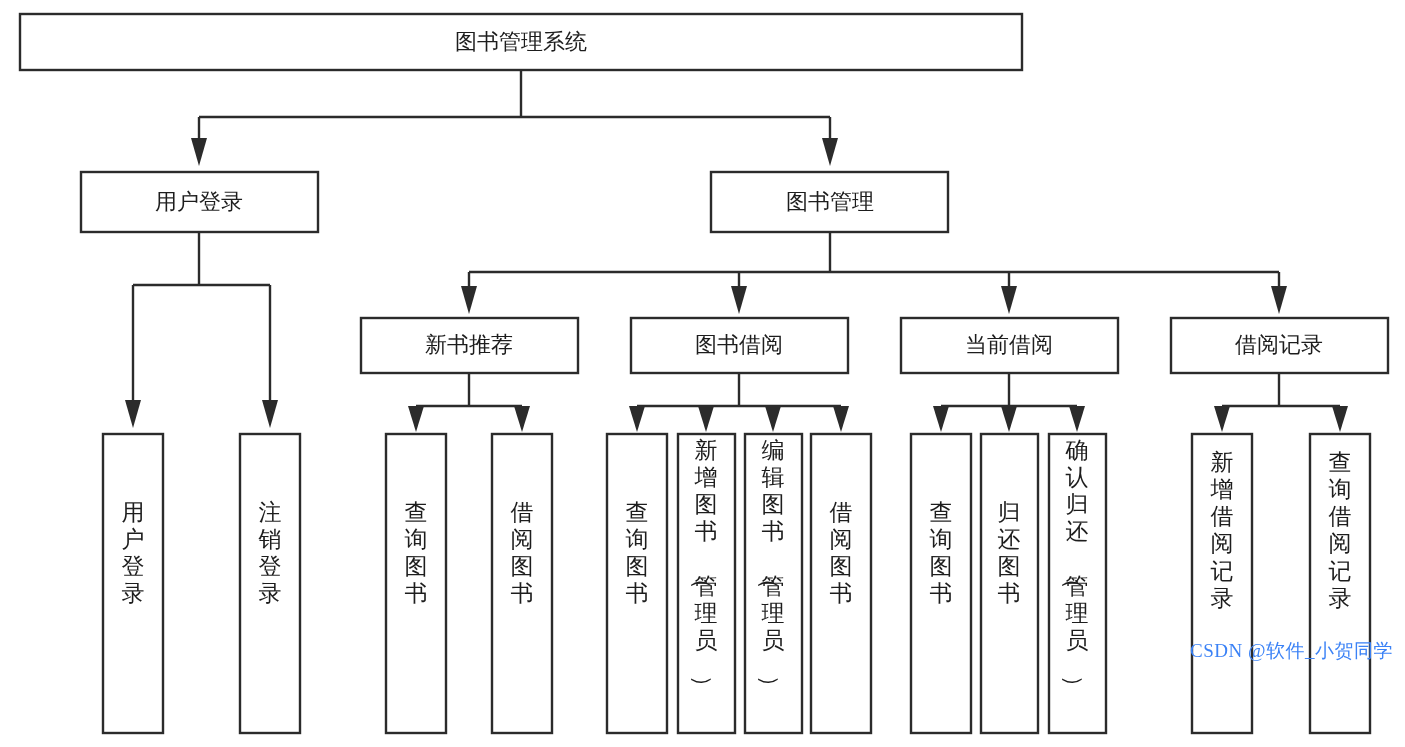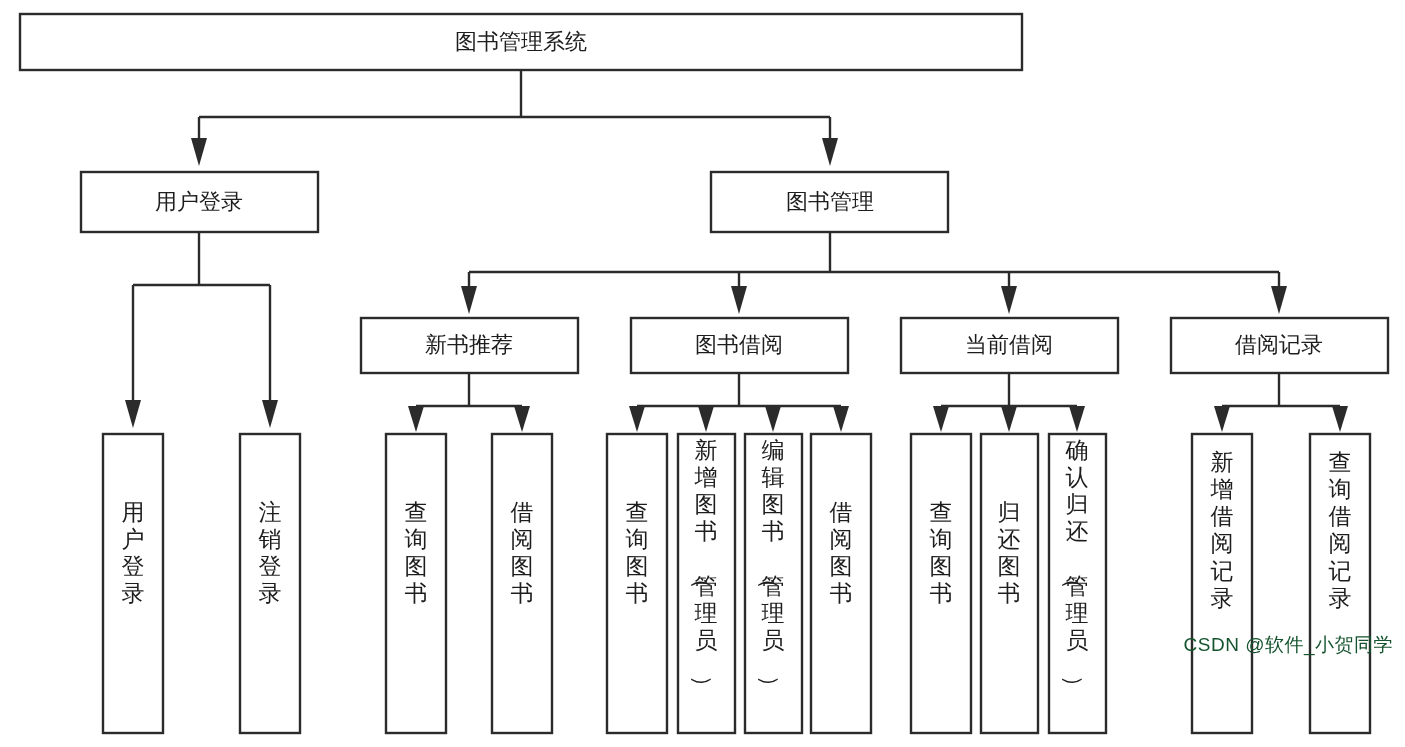--- a/index.html
+++ b/index.html
@@ -53,24 +53,24 @@
   }
   .leaf-label {
     fill: #1d1d1d;
     font-family: "Liberation Sans", "DejaVu Sans", sans-serif;
     font-size: 23px;
     text-anchor: middle;
   }
   .watermark {
     position: absolute;
     right: 12px;
-    bottom: 12px;
-    font-family: Liberation Sans, sans-serif;
+    bottom: 6px;
+    font-family: Liberation Serif, serif;
     font-size: 19px;
-    color: #14532d;
+    color: #3b82f6;
     letter-spacing: 0.5px;
     white-space: nowrap;
     user-select: none;
   }
 </style>
 </head>
 <body>
 
 <div id="diagram-root">
 

